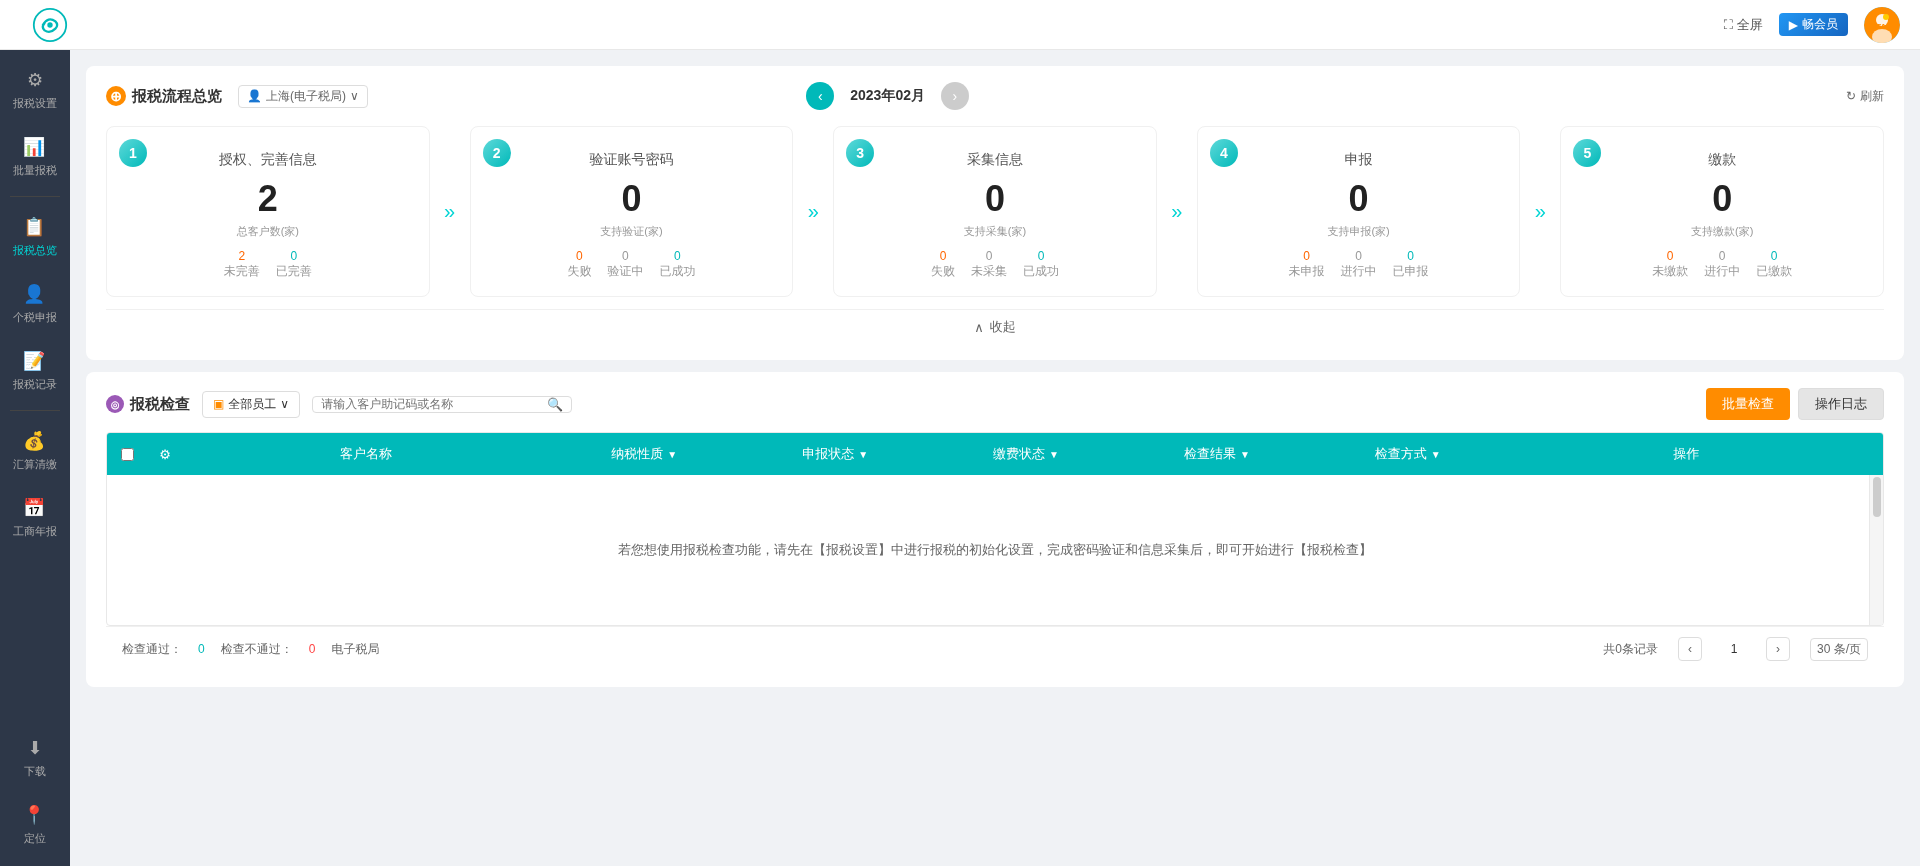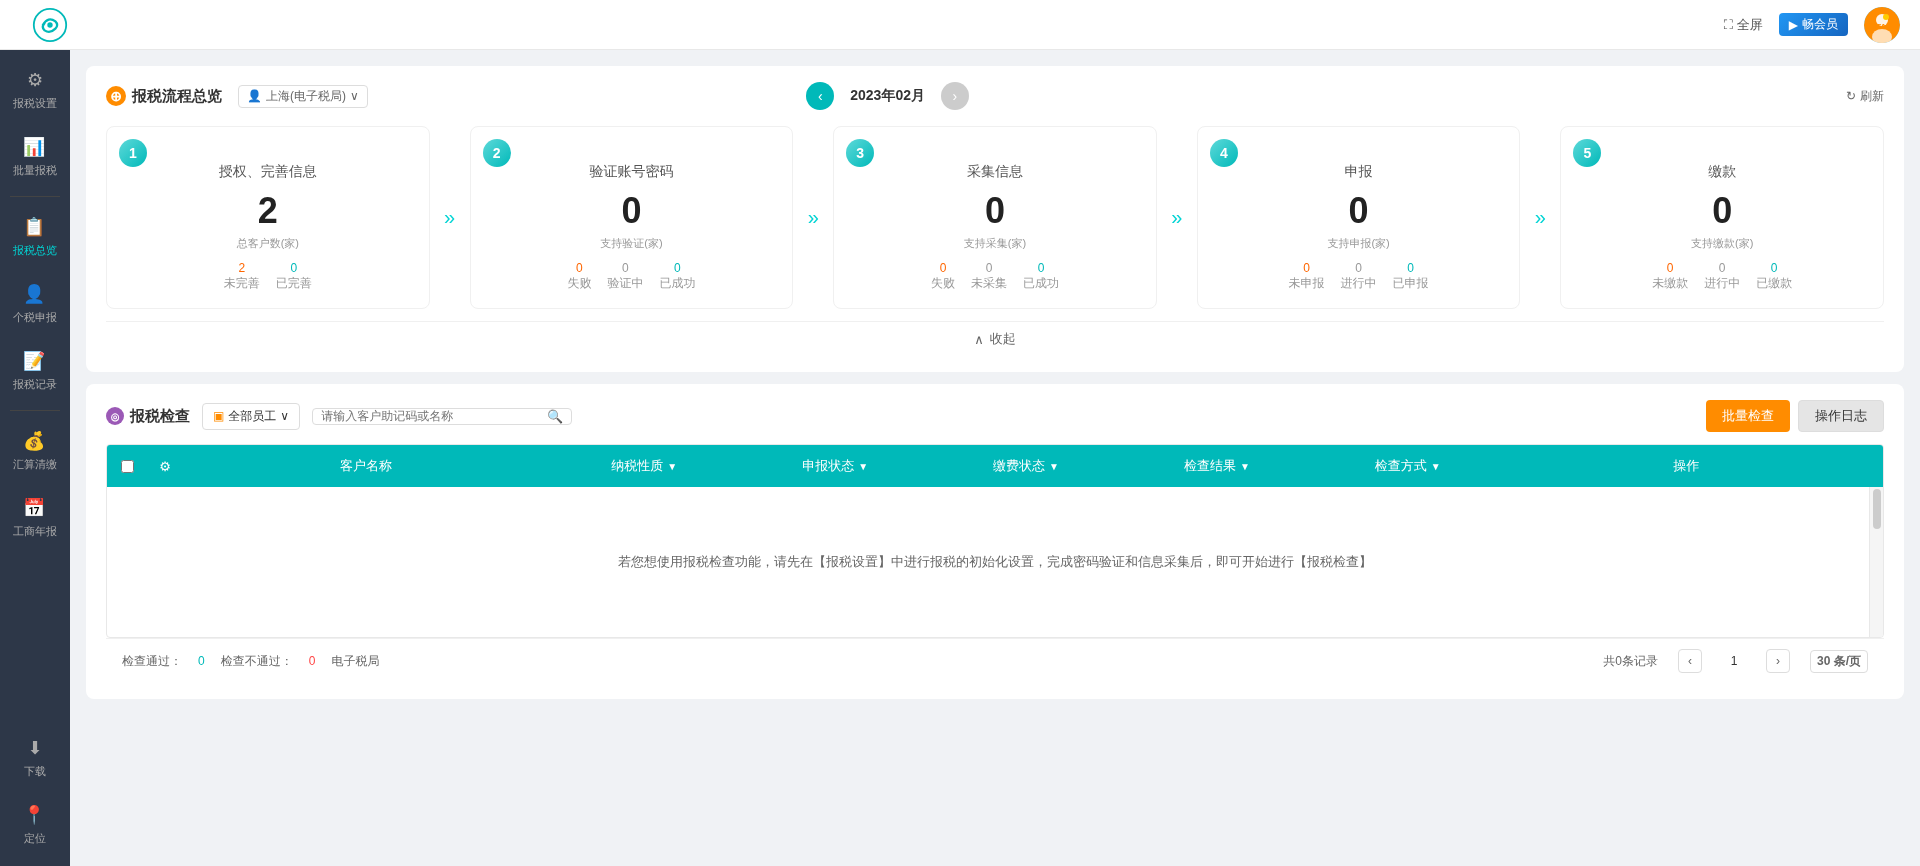--- a/index.html
+++ b/index.html
@@ -245,21 +245,21 @@
       font-size: 14px;
       font-weight: bold;
       display: flex;
       align-items: center;
       justify-content: center;
     }
     .step-title {
       font-size: 14px;
       color: #555;
       margin-bottom: 8px;
-      margin-top: 20px;
+      margin-top: 8px;
     }
     .step-count {
       font-size: 36px;
       font-weight: bold;
       color: #222;
       line-height: 1.2;
     }
     .step-sub {
       font-size: 11px;
       color: #999;
@@ -473,21 +473,20 @@
       font-size: 12px;
       color: #333;
     }
     .per-page {
       border: 1px solid #ddd;
       padding: 2px 6px;
       border-radius: 4px;
       font-size: 12px;
       cursor: pointer;
       color: #666;
-      font-weight: bold;
     }
     input[type=checkbox] { accent-color: #00b9b9; cursor: pointer; }
   </style>
 </head>
 <body>
 
 <div class="top-nav">
   <div class="top-nav-logo">
     <svg class="logo-svg" viewBox="0 0 40 40">
       <circle cx="20" cy="20" r="18" fill="none" stroke="#00b9b9" stroke-width="2"></circle>

